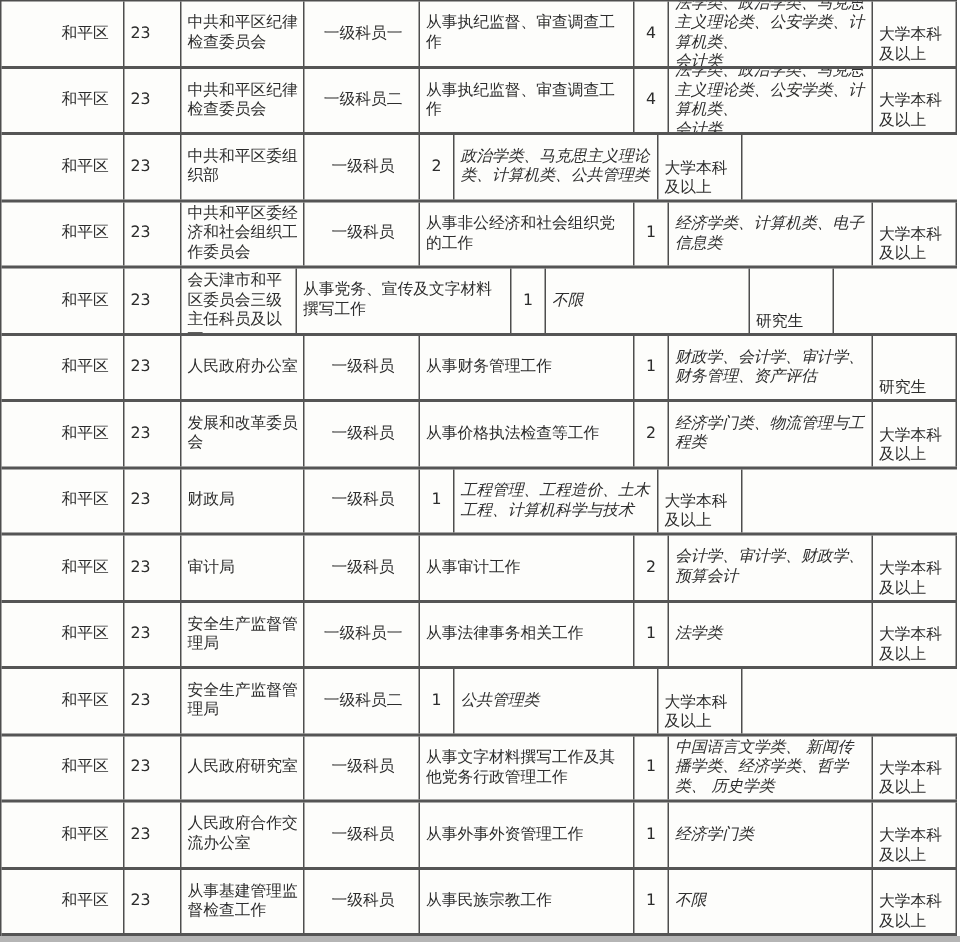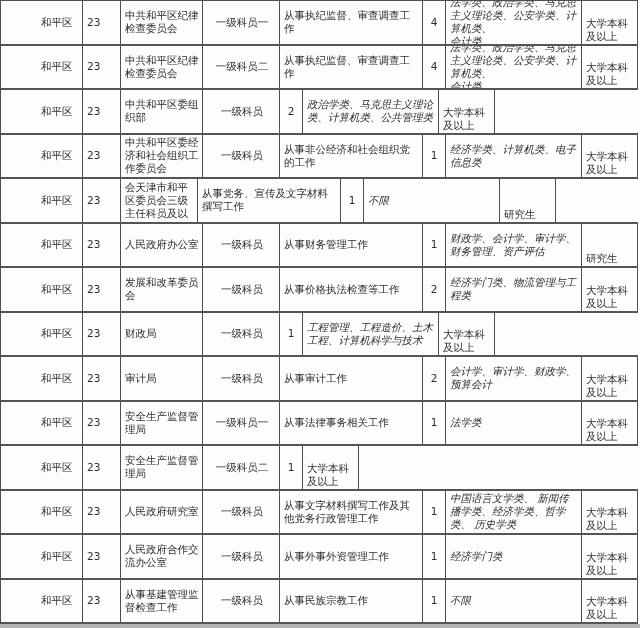--- a/index.html
+++ b/index.html
@@ -330,20 +330,23 @@
         </div>
     <div class="cell c2">
           <span>安全生产监督管理局</span>
         </div>
     <div class="cell c3">
           <span>一级科员二</span>
         </div>
     <div class="cell c5">
           <span>1</span>
         </div>
+    <div class="cell c6">
+          <span>公共管理类</span>
+        </div>
     <div class="cell c7">
           <span>大学本科及以上</span>
         </div>
   </div>
       <div class="t-row">
     <div class="cell c0">
           <span>和平区</span>
         </div>
     <div class="cell c1">
           <span>23</span>

